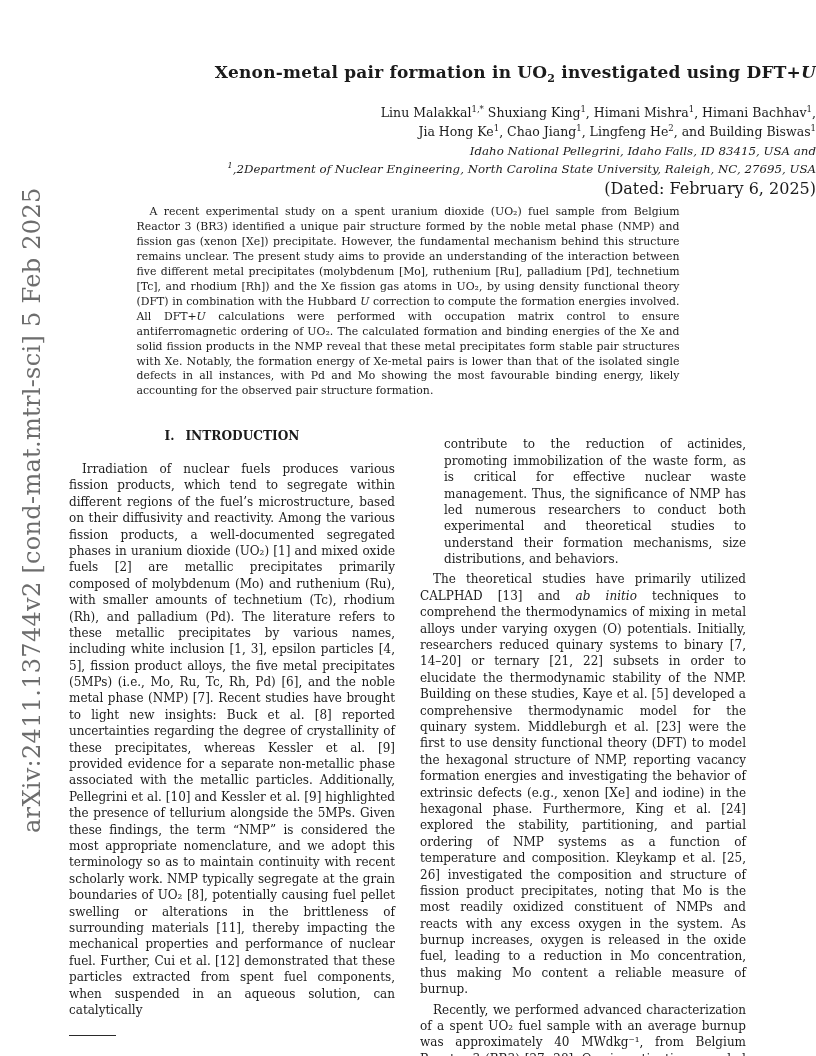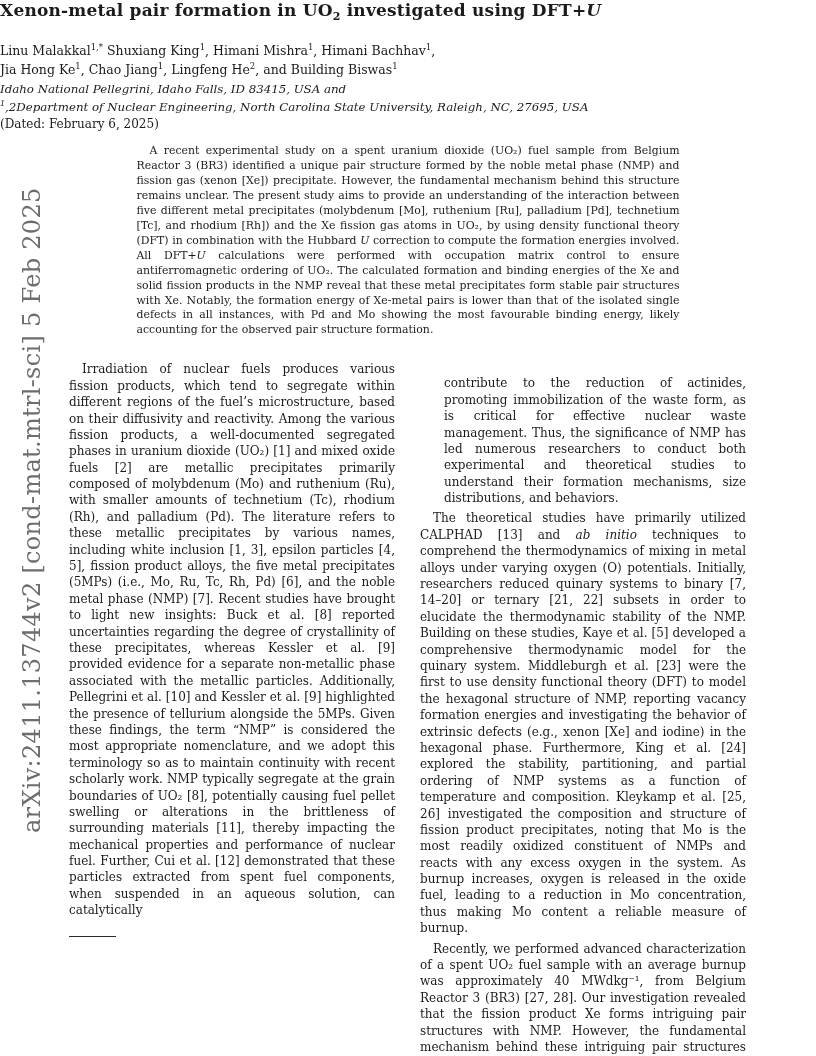--- a/index.html
+++ b/index.html
@@ -23,47 +23,47 @@
     transform: rotate(-90deg);
     transform-origin: 0 0;
     text-align: center;
     font-size: 24px;
     color: #6d6d6d;
     white-space: nowrap;
     letter-spacing: 0.3px;
   }
 
   
-  .header { text-align: left; }
+  .header { text-align: right; padding-top: 62px; }
   .title {
     margin: 0;
     font-size: 17px;
     font-weight: bold;
     letter-spacing: 0.2px;
   }
   .title sub { font-size: 11px; }
   .authors {
     margin-top: 18px;
     font-size: 12.5px;
     line-height: 1.42;
   }
   .authors sup { font-size: 8.5px; }
   .affils {
     font-style: italic;
     font-size: 11.8px;
     line-height: 1.4;
     margin-top: 2px;
   }
   .affils sup { font-size: 8px; font-style: italic; }
-  .dateline { font-size: 12px; margin-top: 2px; }
+  .dateline { font-size: 16px; margin-top: 2px; }
 
   
   .abstract {
     width: 543px;
-    margin: 13px auto 0 auto;
+    margin: 7px auto 0 auto;
     text-align: justify;
     font-size: 10.9px;
     line-height: 1.37;
     text-indent: 13px;
   }
 
   
   .columns {
     display: flex;
     gap: 25px;
@@ -118,20 +118,21 @@
     </div>
 
     <div class="dateline">(Dated: February 6, 2025)</div>
   </header>
 
   <p class="abstract"><span>A recent experimental study on a spent uranium dioxide (UO₂) fuel sample from Belgium Reactor 3 (BR3) identified a unique pair structure formed by the noble metal phase (NMP) and fission gas (xenon [Xe]) precipitate. However, the fundamental mechanism behind this structure remains unclear. The present study aims to provide an understanding of the interaction between five different metal precipitates (molybdenum [Mo], ruthenium [Ru], palladium [Pd], technetium [Tc], and rhodium [Rh]) and the Xe fission gas atoms in UO₂, by using density functional theory (DFT) in combination with the Hubbard </span><span class="it">U</span><span> correction to compute the formation energies involved. All DFT+</span><span class="it">U</span><span> calculations were performed with occupation matrix control to ensure antiferromagnetic ordering of UO₂. The calculated formation and binding energies of the Xe and solid fission products in the NMP reveal that these metal precipitates form stable pair structures with Xe. Notably, the formation energy of Xe-metal pairs is lower than that of the isolated single defects in all instances, with Pd and Mo showing the most favourable binding energy, likely accounting for the observed pair structure formation.</span></p>
 
   <div class="columns">
 
     <div class="col col-left">
+      <div class="section-heading"><span class="head-label">I.</span><span>INTRODUCTION</span></div>
       <p class="body-para">Irradiation of nuclear fuels produces various fission products, which tend to segregate within different regions of the fuel’s microstructure, based on their diffusivity and reactivity. Among the various fission products, a well-documented segregated phases in uranium dioxide (UO₂) [1] and mixed oxide fuels [2] are metallic precipitates primarily composed of molybdenum (Mo) and ruthenium (Ru), with smaller amounts of technetium (Tc), rhodium (Rh), and palladium (Pd). The literature refers to these metallic precipitates by various names, including white inclusion [1, 3], epsilon particles [4, 5], fission product alloys, the five metal precipitates (5MPs) (i.e., Mo, Ru, Tc, Rh, Pd) [6], and the noble metal phase (NMP) [7]. Recent studies have brought to light new insights: Buck et al. [8] reported uncertainties regarding the degree of crystallinity of these precipitates, whereas Kessler et al. [9] provided evidence for a separate non-metallic phase associated with the metallic particles. Additionally, Pellegrini et al. [10] and Kessler et al. [9] highlighted the presence of tellurium alongside the 5MPs. Given these findings, the term “NMP” is considered the most appropriate nomenclature, and we adopt this terminology so as to maintain continuity with recent scholarly work. NMP typically segregate at the grain boundaries of UO₂ [8], potentially causing fuel pellet swelling or alterations in the brittleness of surrounding materials [11], thereby impacting the mechanical properties and performance of nuclear fuel. Further, Cui et al. [12] demonstrated that these particles extracted from spent fuel components, when suspended in an aqueous solution, can catalytically</p>
 
       <div class="footnote">
         <div class="footnote-rule"></div>
 
       </div>
     </div>
 
     <div class="col col-right">
       <p class="body-para noindent">contribute to the reduction of actinides, promoting immobilization of the waste form, as is critical for effective nuclear waste management. Thus, the significance of NMP has led numerous researchers to conduct both experimental and theoretical studies to understand their formation mechanisms, size distributions, and behaviors.</p>

